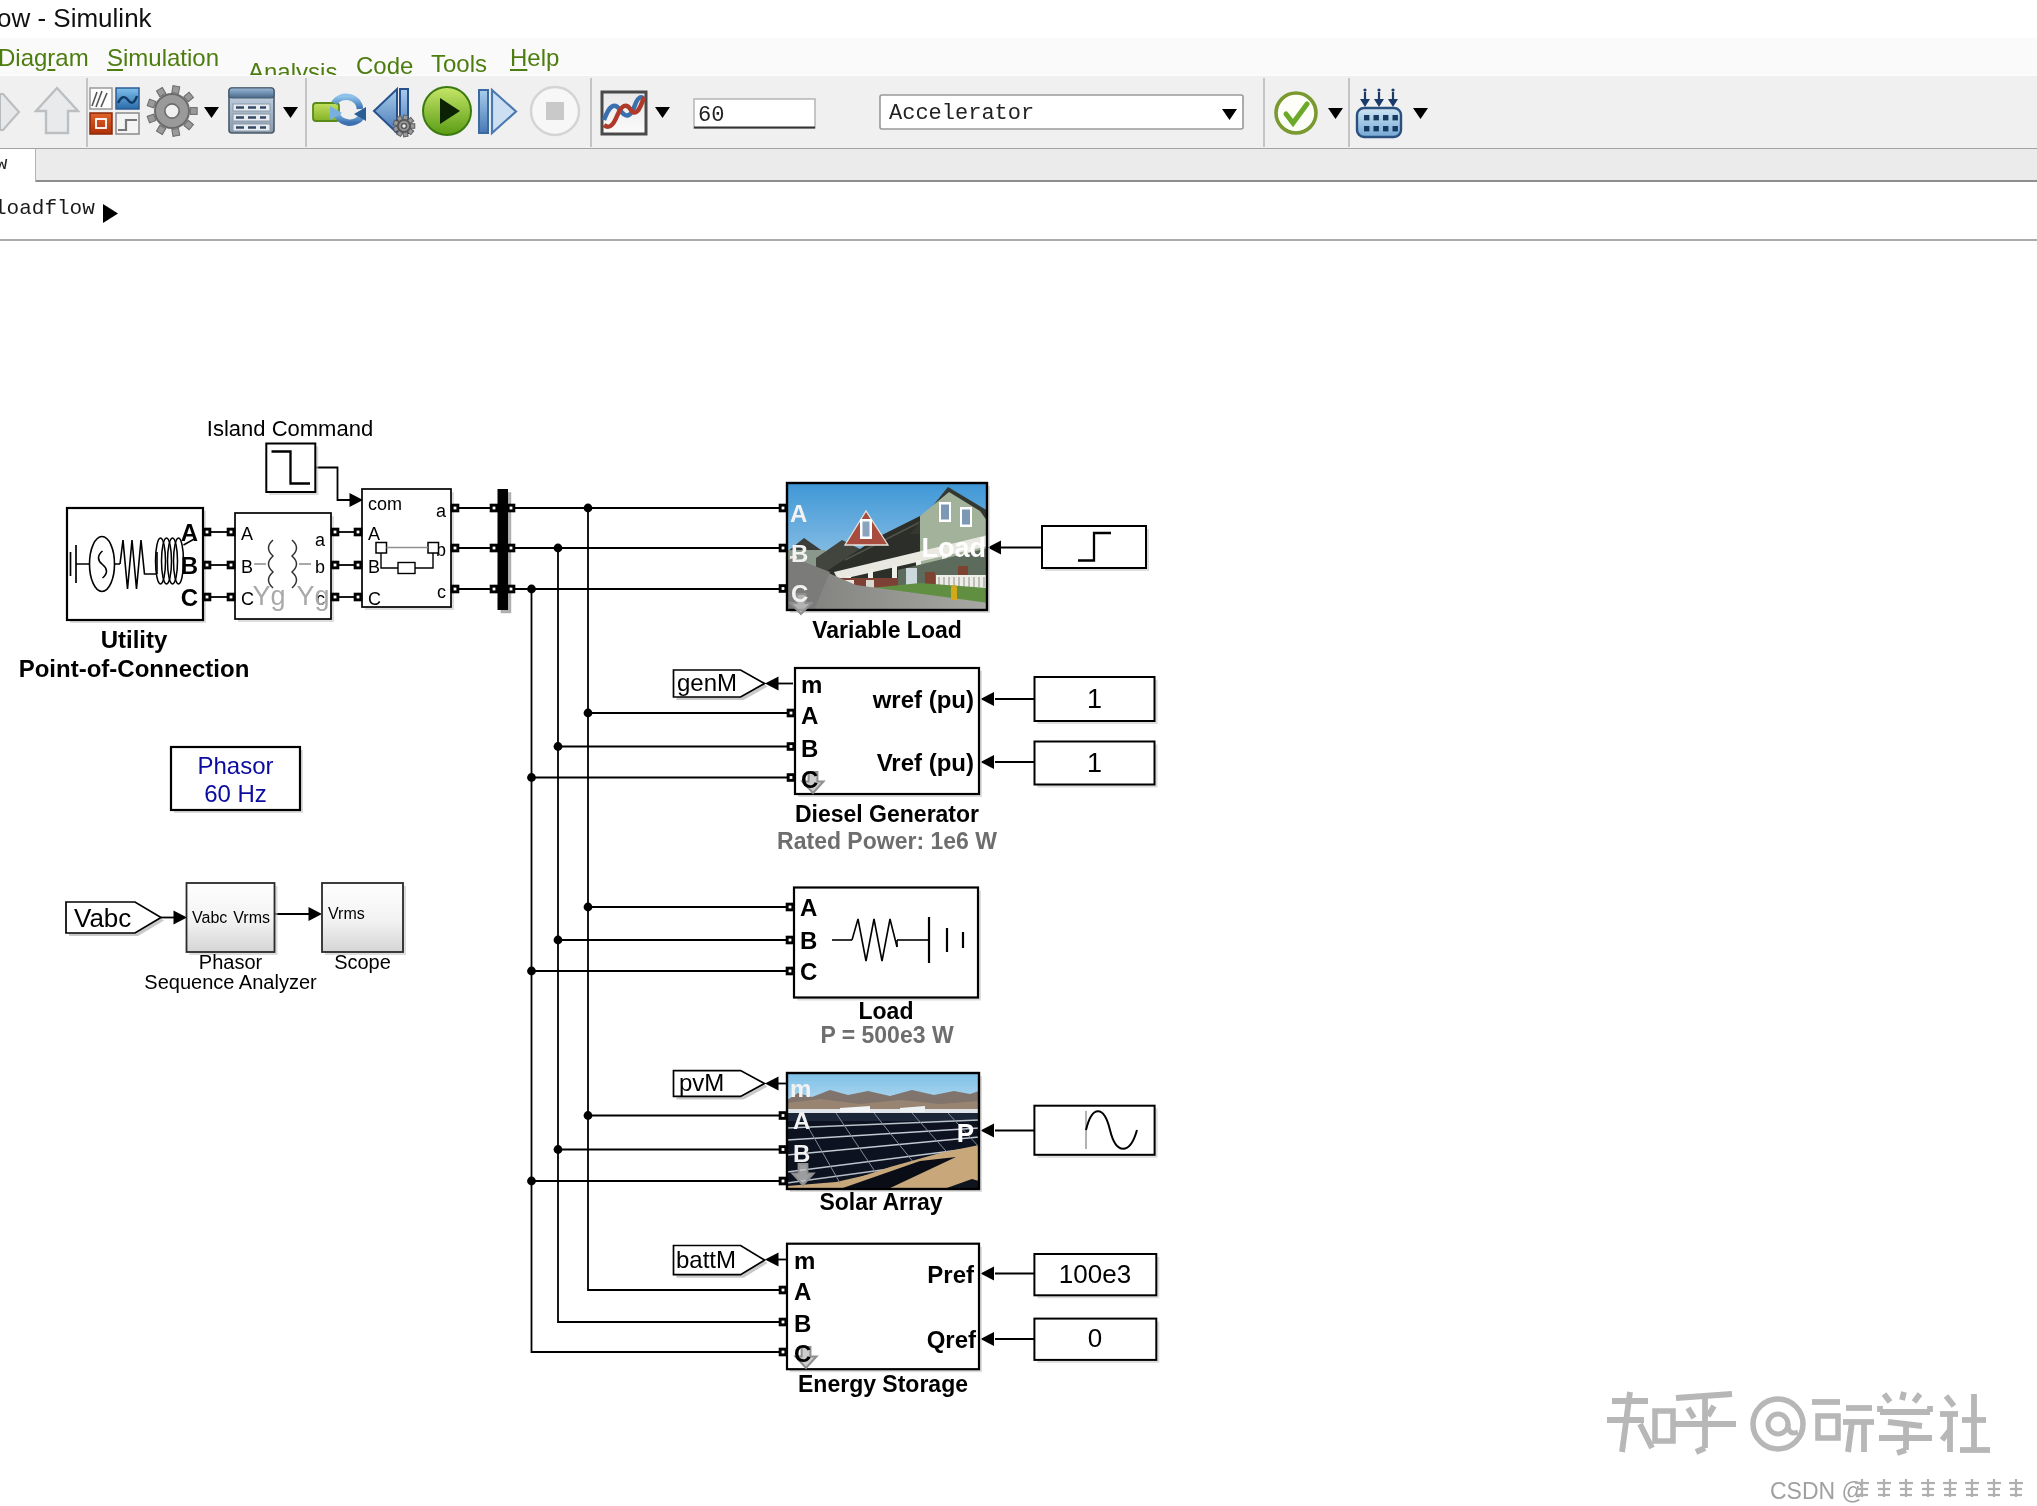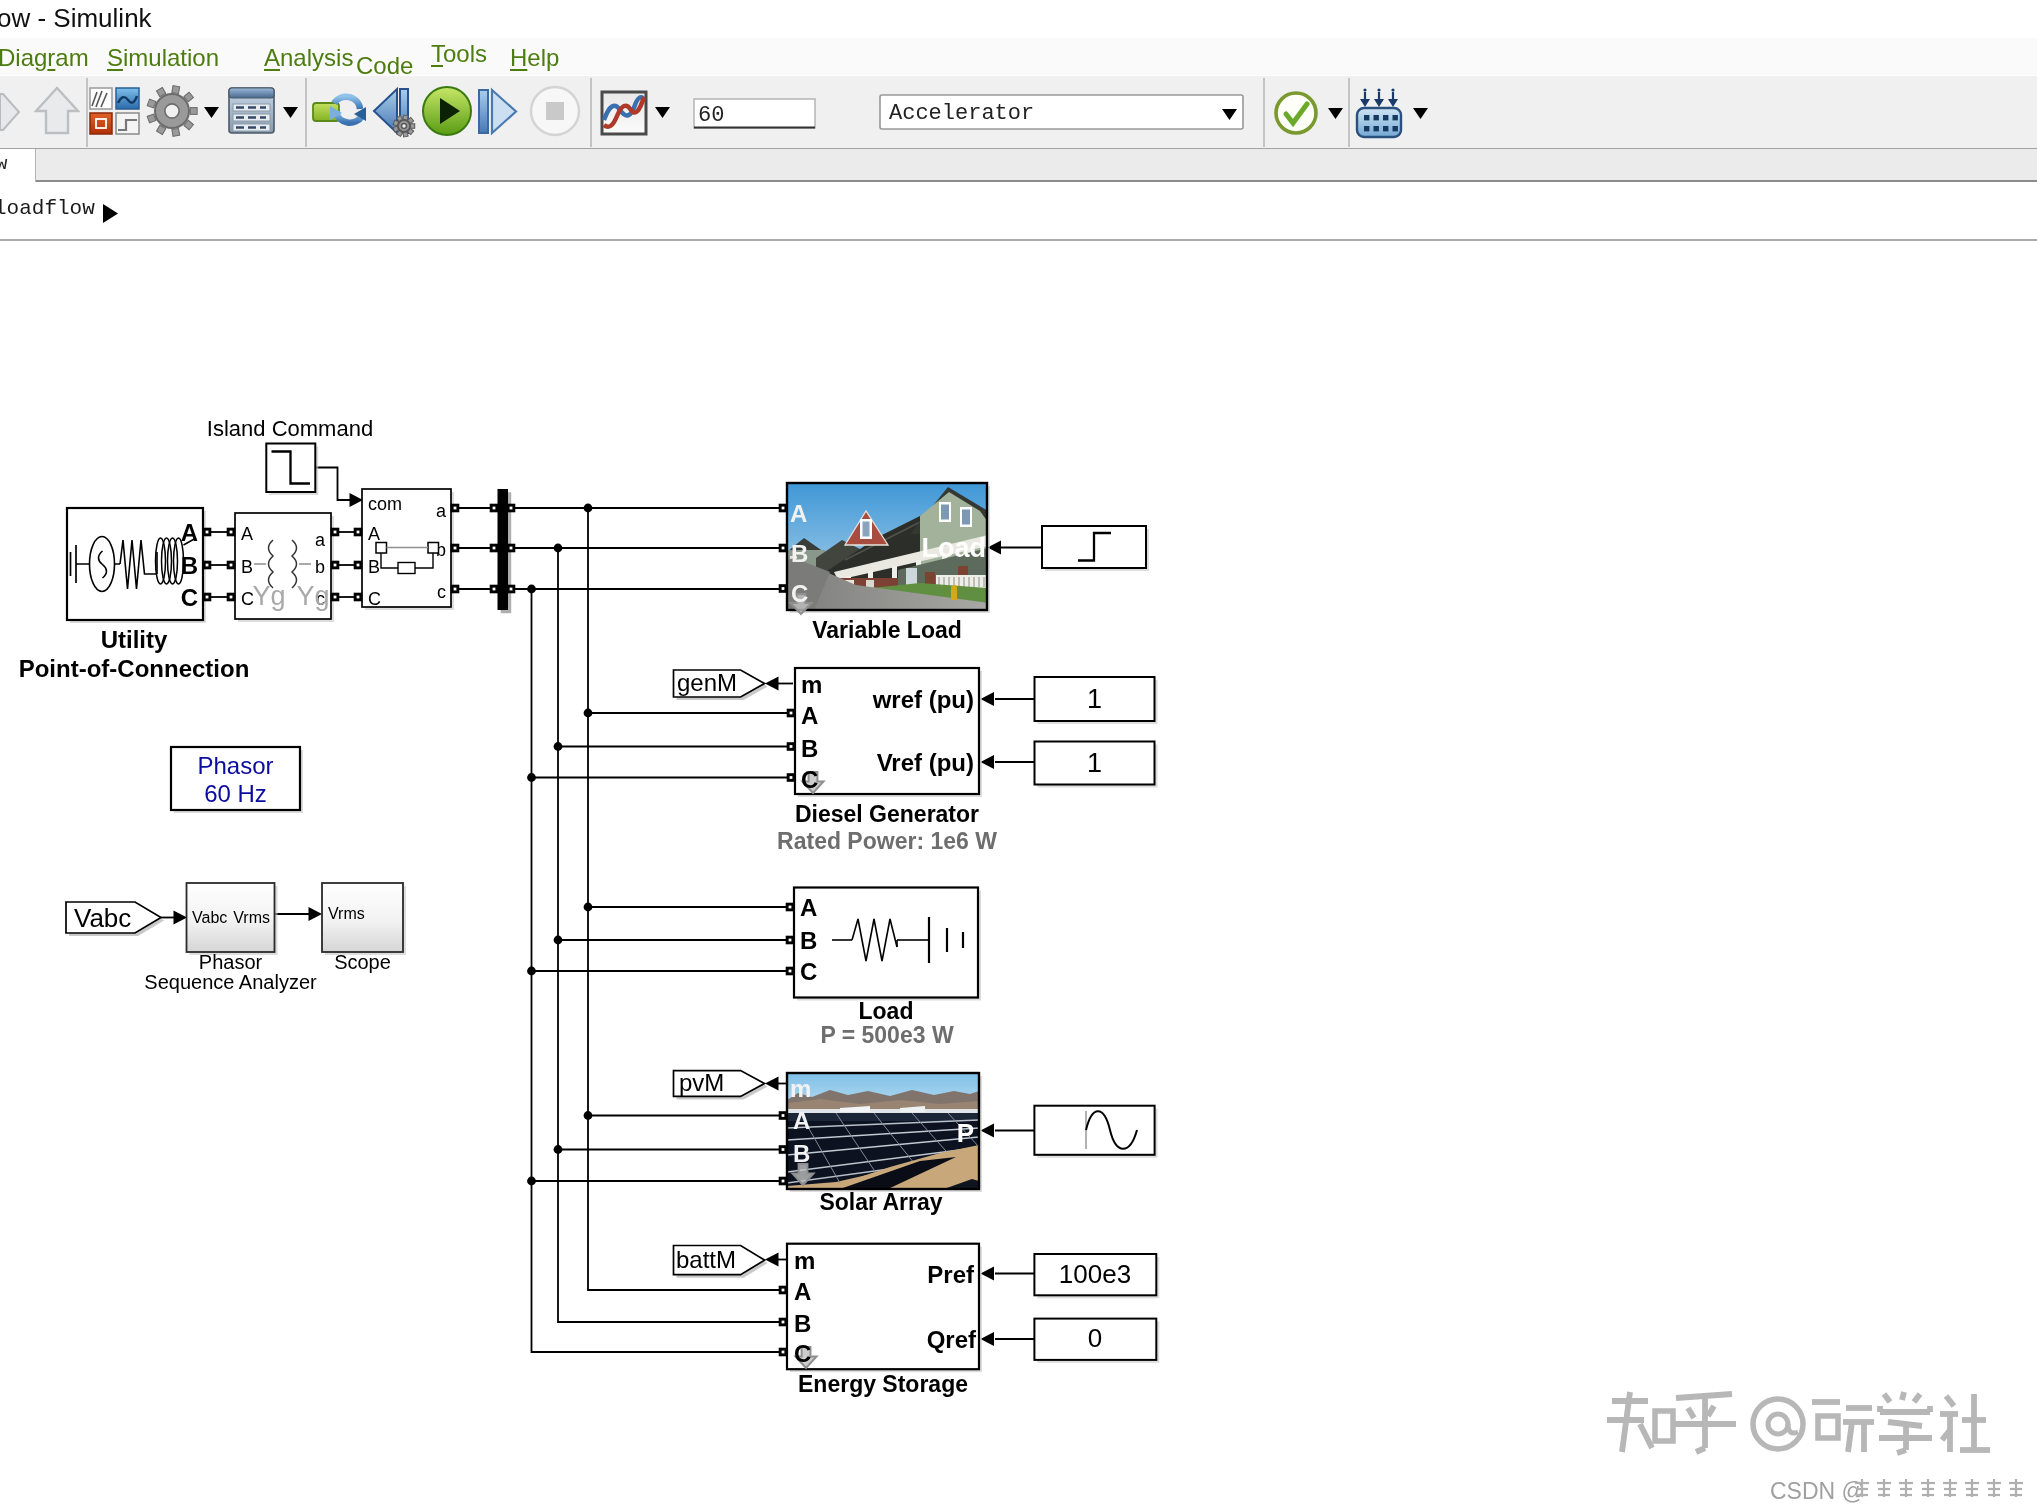--- a/index.html
+++ b/index.html
@@ -7,23 +7,23 @@
 </style></head>
 <body>
 <div style="position:relative;width:2037px;height:1506px;font-family:Liberation Sans, sans-serif;padding-left:48px;">
 
 <div style="position:absolute;left:0;top:0;width:2037px;height:38px;background:#fff;">
  <div style="position:absolute;left:-3px;top:3px;font:26px Liberation Sans, sans-serif;color:#101010;">ow - Simulink</div>
 </div>
 <div style="position:absolute;left:0;top:38px;width:2037px;height:37px;background:#fafafa;font:24px Liberation Sans, sans-serif;color:#4d7c0f;">
  <span style="position:absolute;left:-2px;top:6px;">Diag<u>r</u>am</span>
  <span style="position:absolute;left:107px;top:6px;text-align:center;"><u>S</u>imulation</span>
- <span style="position:absolute;left:248px;top:6px;margin-left:16px;"><u>A</u>nalysis</span>
+ <span style="position:absolute;left:248px;top:20px;"><u>A</u>nalysis</span>
  <span style="position:absolute;left:356px;top:14px;"><u>C</u>ode</span>
- <span style="position:absolute;left:431px;top:2px;"><u>T</u>ools</span>
+ <span style="position:absolute;left:431px;top:12px;"><u>T</u>ools</span>
  <span style="position:absolute;left:510px;top:6px;text-align:right;"><u>H</u>elp</span>
 </div>
 <div style="position:absolute;left:0;top:75px;width:2037px;height:74px;background:#f0f0f0;border-top:1px solid #fdfdfd;border-bottom:1px solid #a3a3a3;box-sizing:border-box;"></div>
 <div style="position:absolute;left:0;top:149px;width:2037px;height:33px;background:#ebebeb;"></div>
 <div style="position:absolute;left:0;top:180px;width:2037px;height:2px;background:#8c8c8c;"></div>
 <div style="position:absolute;left:0;top:149px;width:35px;height:33px;background:#fff;border-right:1px solid #b4b4b4;"></div>
 <div style="position:absolute;left:-4px;top:153px;font:19px Liberation Mono, monospace;color:#222;">w</div>
 <div style="position:absolute;left:0;top:182px;width:2037px;height:57px;background:#fff;"></div>
 <div style="position:absolute;left:-6px;top:197px;font:21px Liberation Mono, monospace;color:#1a1a1a;">loadflow</div>
 <div style="position:absolute;left:0;top:239px;width:2037px;height:2px;background:#ababab;"></div>

